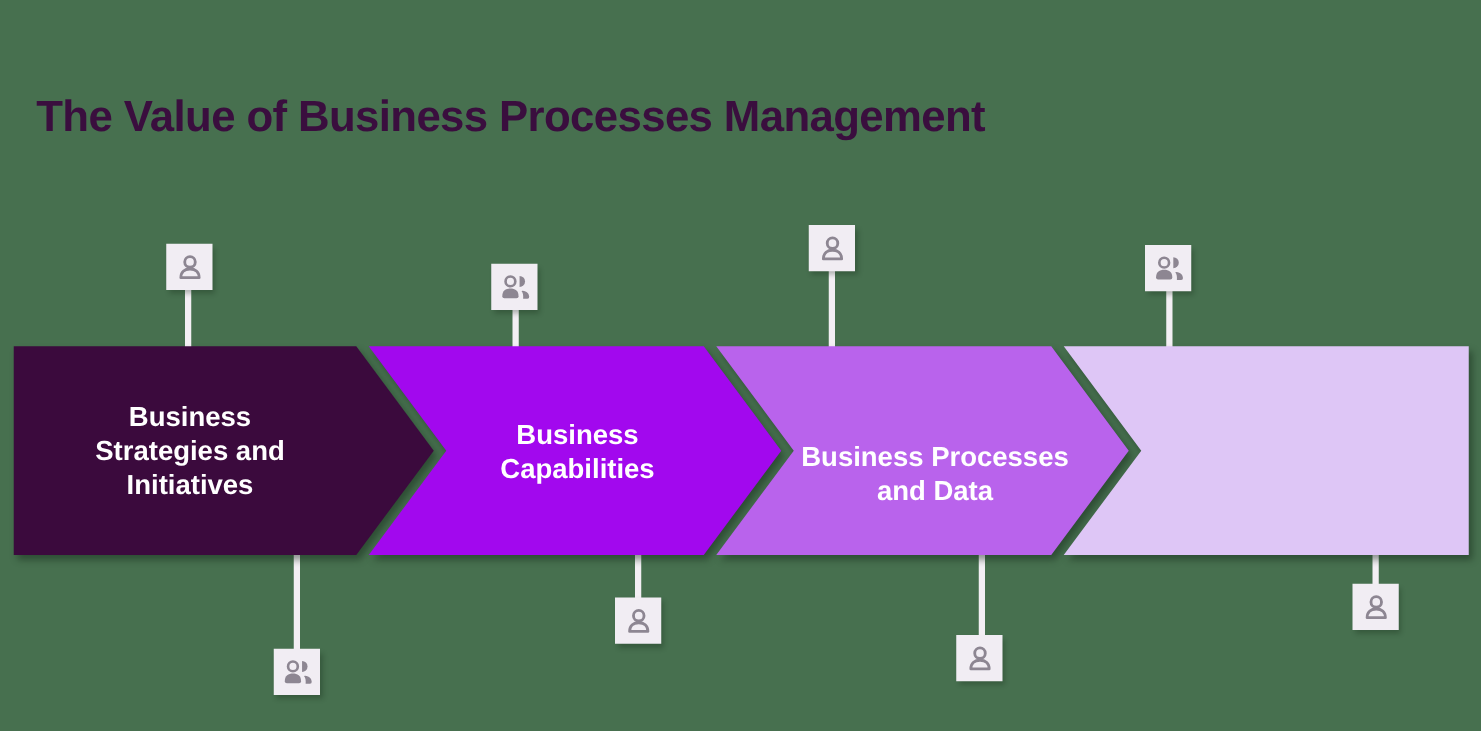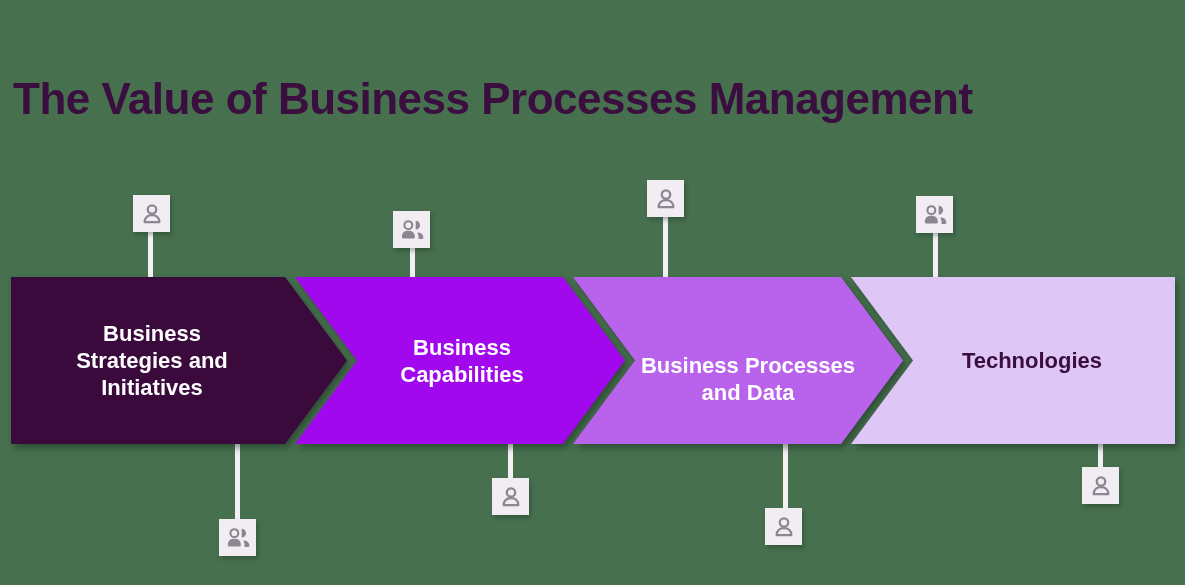--- a/index.html
+++ b/index.html
@@ -4,22 +4,22 @@
 <style>
   html,body{margin:0;padding:0;}
   .canvas{
     position:relative;
     width:1185px;height:585px;
     background:#47704F;
     overflow:hidden;
     font-family:"Liberation Sans", sans-serif;
   }
   .title{
-    position:absolute;left:13px;top:74px;margin:0;
-    font-size:44px;font-weight:bold;letter-spacing:-0.5px;
+    position:absolute;left:29px;top:74px;margin:0;
+    font-size:35px;font-weight:bold;letter-spacing:-0.5px;
     color:#3A0E3E;
   }
   .chev-svg{position:absolute;left:0;top:0;z-index:1;}
   .chev{filter:drop-shadow(3px 4px 3px rgba(15,35,20,0.45));}
   .label{
     position:absolute;z-index:3;
     font-size:22px;font-weight:bold;line-height:27px;
     text-align:center;white-space:pre-line;
     color:#ffffff;
   }
@@ -78,21 +78,20 @@
     <polygon class="chev" points="851,277 1175,277 1175,444 851,444 913,360.5" fill="#DEC6F6"></polygon>
   </svg>
 
   <div class="label l1">Business
 Strategies and
 Initiatives</div>
   <div class="label l2">Business
 Capabilities</div>
   <div class="label l3">Business Processes
 and Data</div>
-  <div class="label l4">Technologies</div>
 
   <div class="icon-box b1">
     <svg width="26" height="26" viewBox="0 0 32 32">
       <circle cx="16" cy="10.5" r="5.2" fill="none" stroke="#8D8692" stroke-width="2.8"></circle>
       <path d="M7 26 c0,-6 4,-8.5 9,-8.5 s9,2.5 9,8.5 z" fill="none" stroke="#8D8692" stroke-width="2.8" stroke-linejoin="round"></path>
     </svg>
   </div>
 
   <div class="icon-box b2">
     <svg width="28" height="26" viewBox="0 0 34 32">

